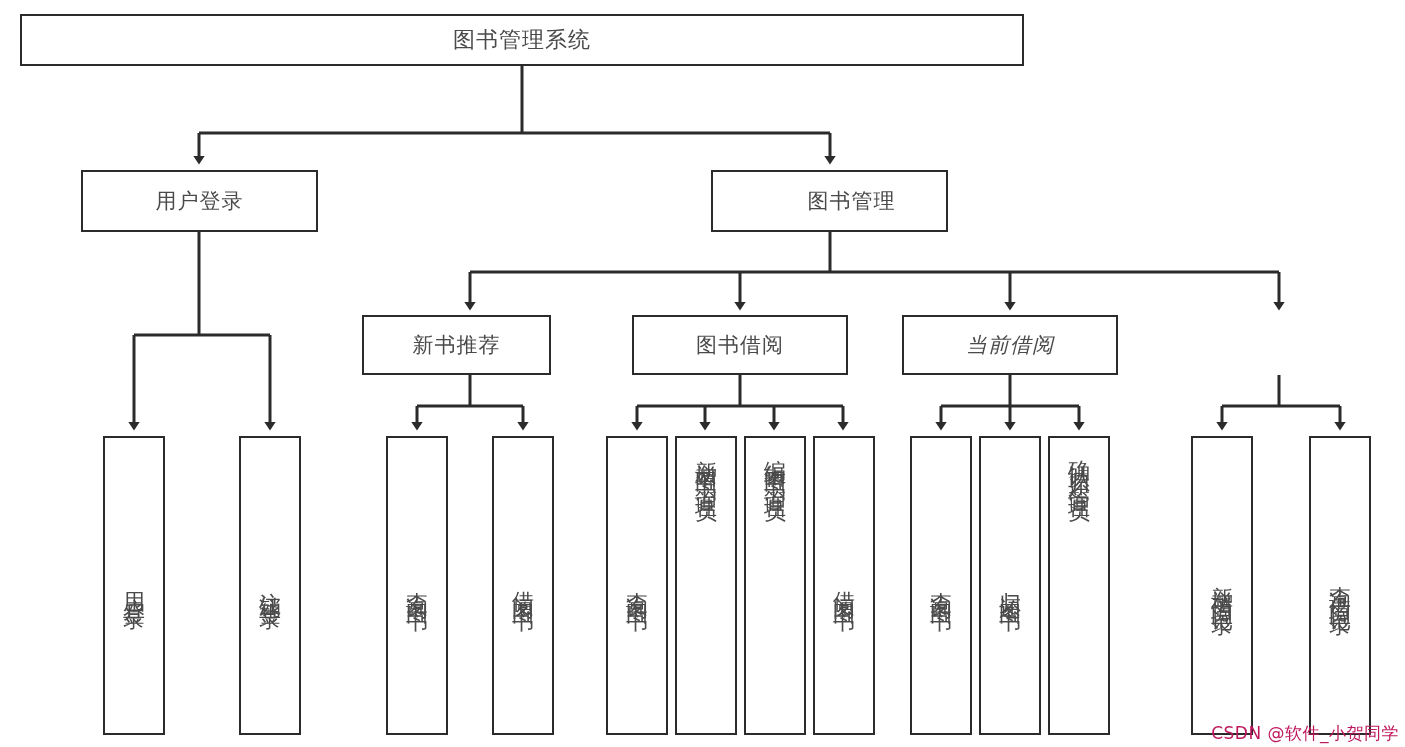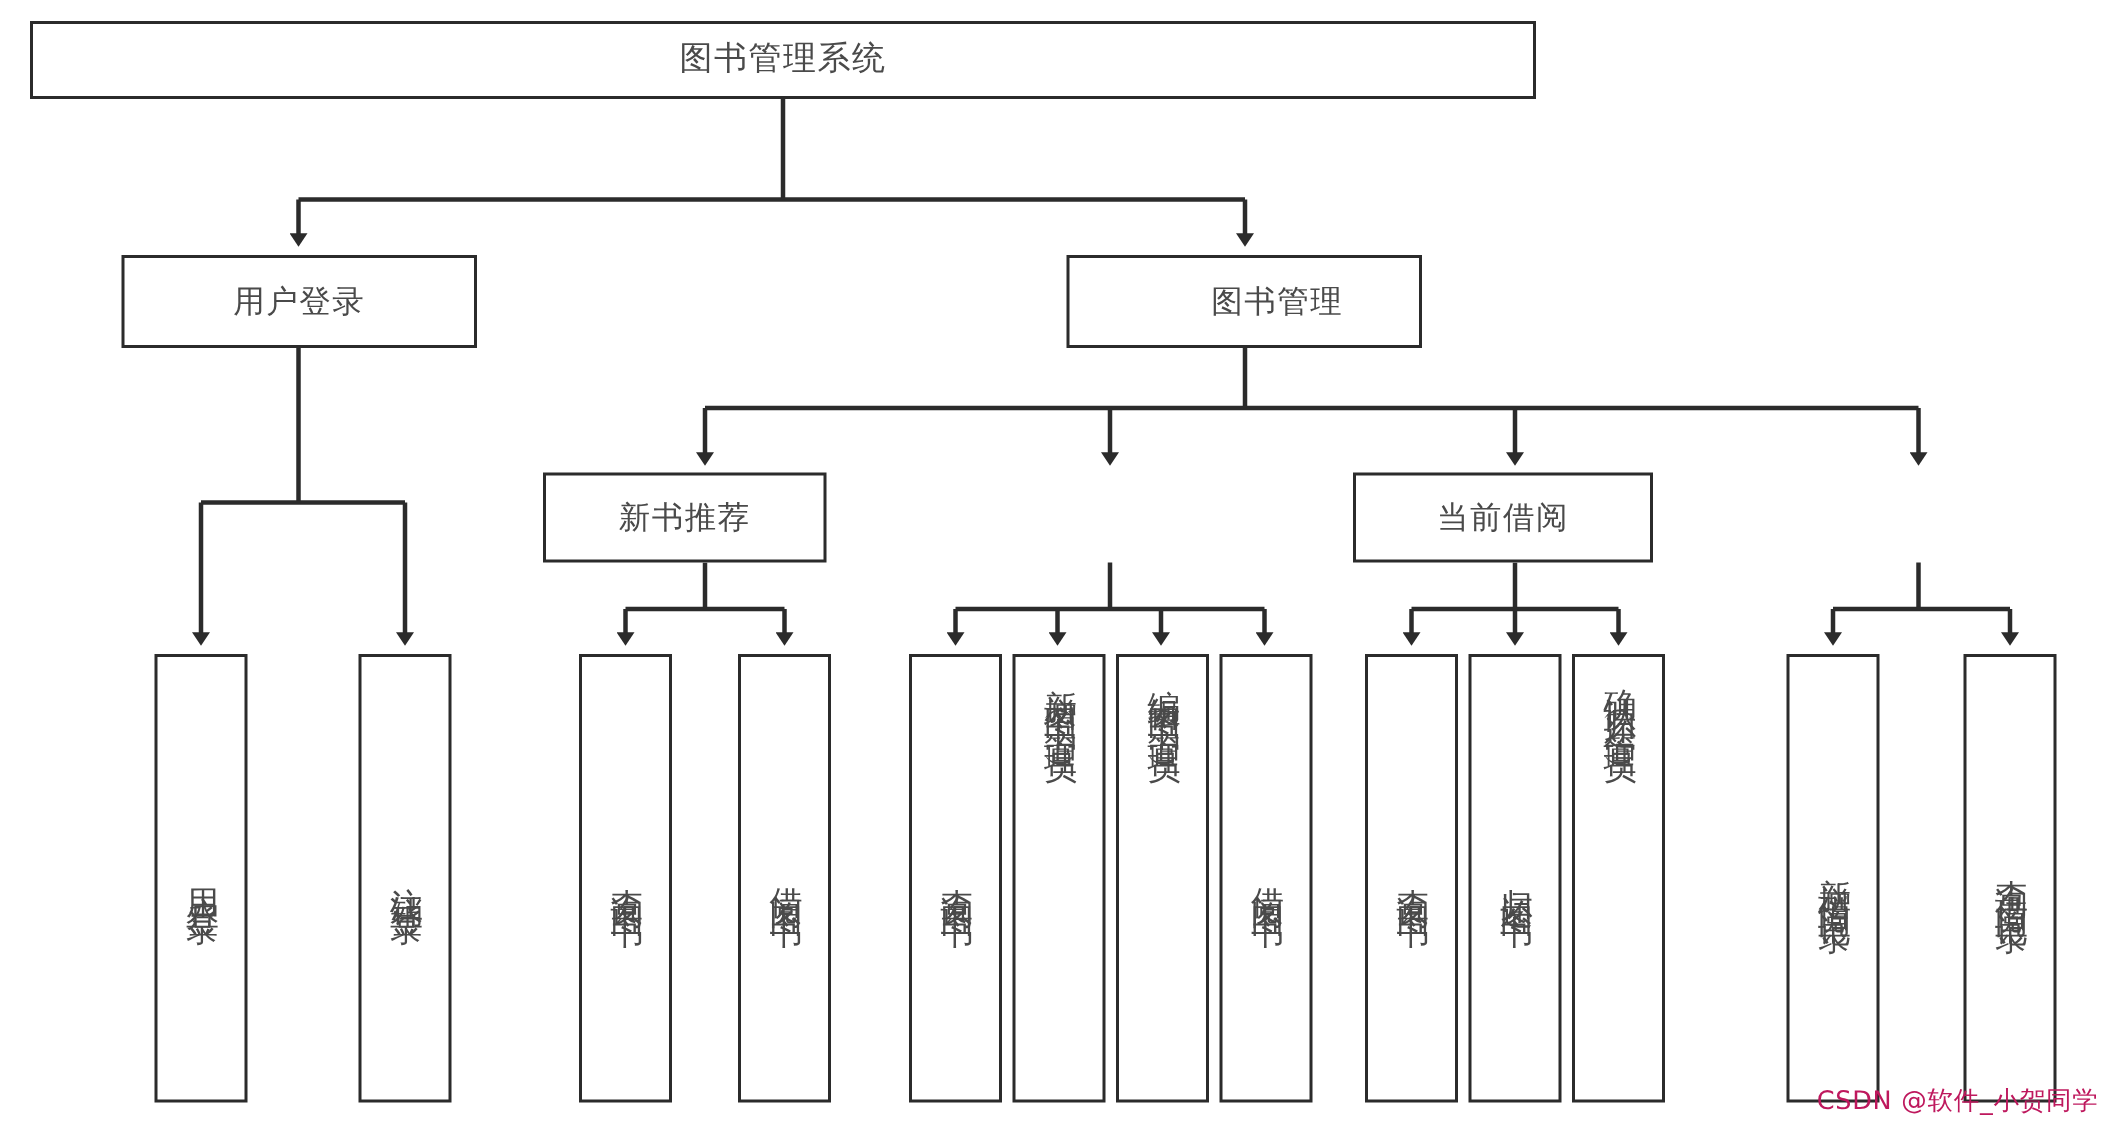--- a/index.html
+++ b/index.html
@@ -127,22 +127,25 @@
   </div>
 
   <div class="node lvl2" style="left:711px;top:170px;width:237px;height:62px;padding-left:44px;">
     <span class="lbl">图书管理</span>
   </div>
 
   <div class="node lvl3" style="left:362px;top:315px;width:189px;height:60px;">
     <span class="lbl">新书推荐</span>
   </div>
 
-
-  <div class="node lvl3" style="left:902px;top:315px;width:200px;height:60px;">
+  <div class="node lvl3" style="left:632px;top:315px;width:216px;height:60px;">
+    <span class="lbl">图书借阅</span>
+  </div>
+
+  <div class="node lvl3" style="left:902px;top:315px;width:216px;height:60px;font-style:italic;">
     <span class="lbl">当前借阅</span>
   </div>
 
 
   <div class="node leaf centered" style="left:103px;top:436px;width:62px;height:299px;">
     <span class="lbl">用户登录</span>
   </div>
 
   <div class="node leaf centered" style="left:239px;top:436px;width:62px;height:299px;">
     <span class="lbl">注销登录</span>

